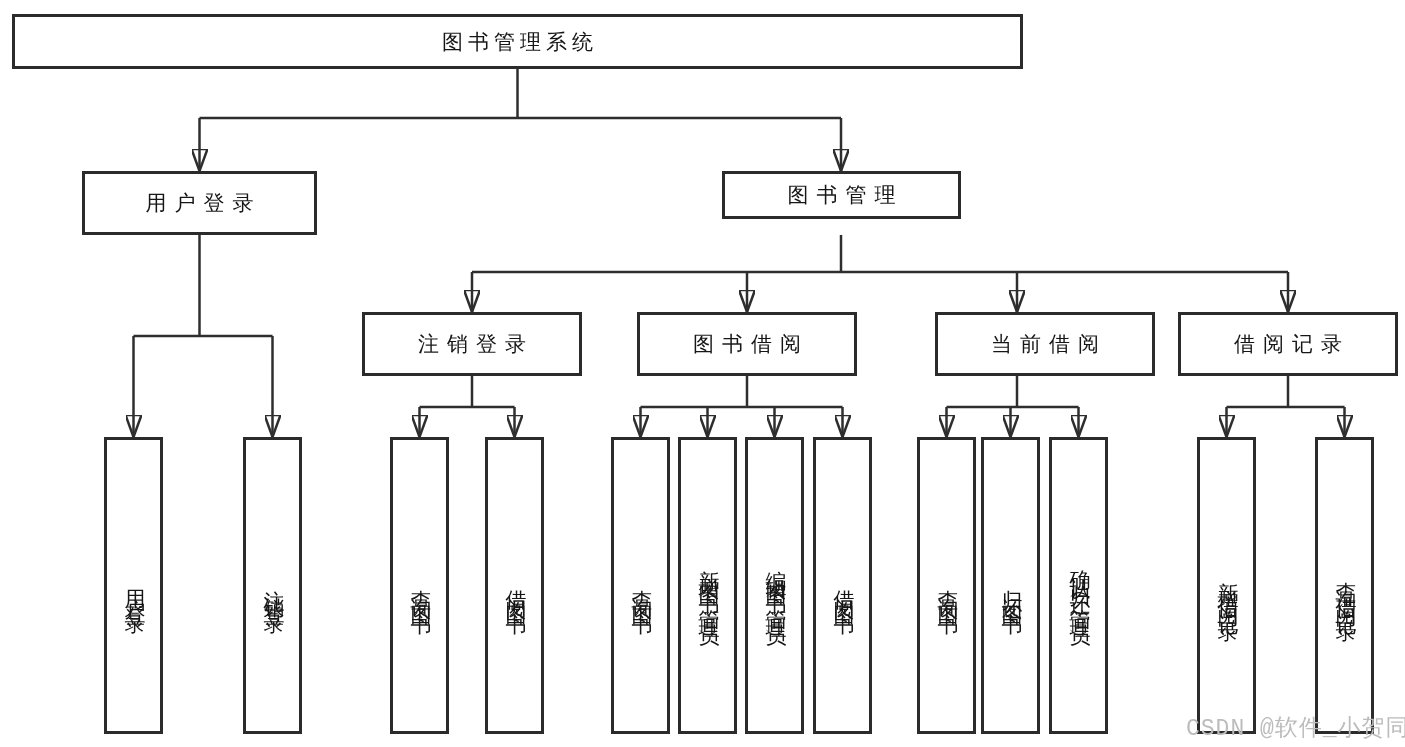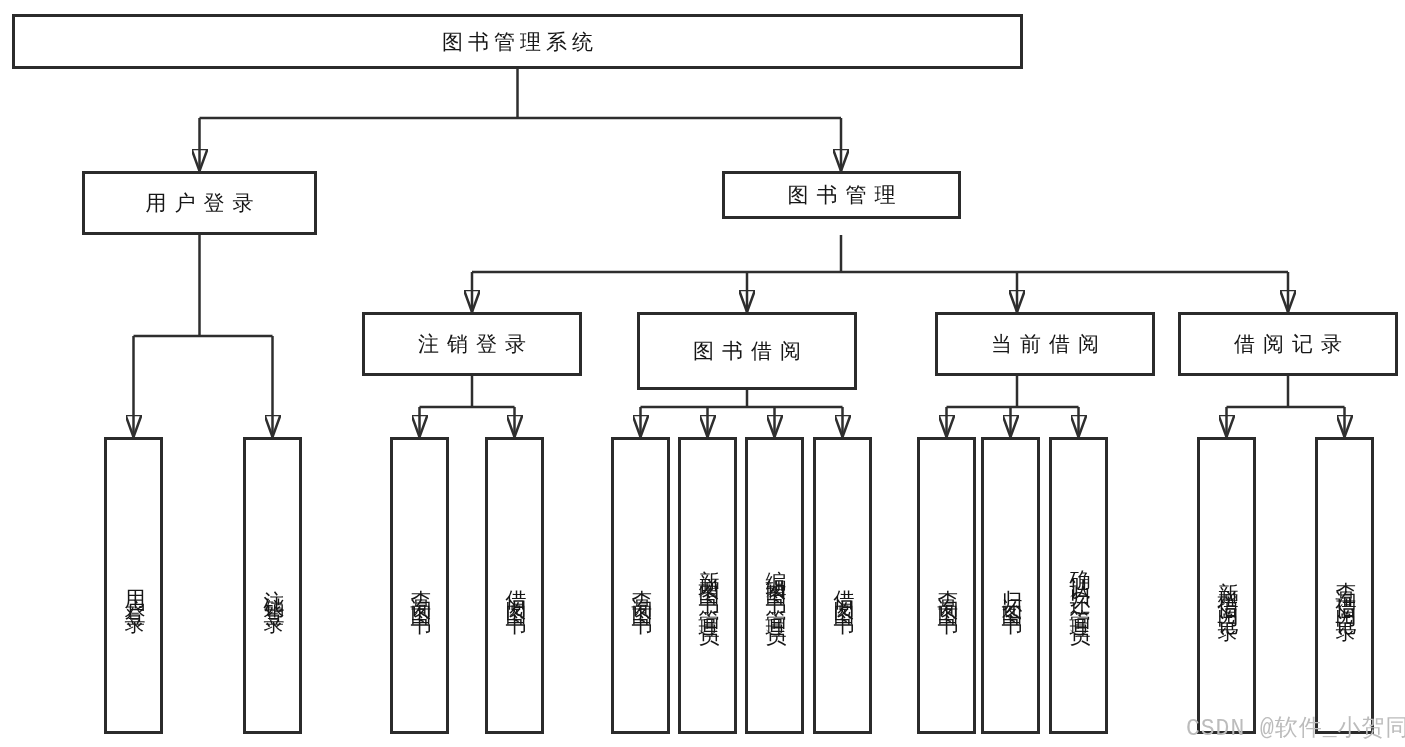--- a/index.html
+++ b/index.html
@@ -125,21 +125,21 @@
       <path d="M1344.5,407 L1344.5,437" marker-end="url(#arrow)"></path>
     </g>
   </svg>
 
   <div class="node h-node title" style="left:12px; top:14px; width:1011px; height:55px;">图书管理系统</div>
 
   <div class="node h-node" style="left:82px; top:171px; width:235px; height:64px;">用户登录</div>
   <div class="node h-node" style="left:722px; top:171px; width:239px; height:48px;">图书管理</div>
 
   <div class="node h-node" style="left:362px; top:312px; width:220px; height:64px;">注销登录</div>
-  <div class="node h-node" style="left:637px; top:312px; width:220px; height:78px;">图书借阅</div>
+  <div class="node h-node" style="left:637px; top:312px; width:220px; height:64px;">图书借阅</div>
   <div class="node h-node" style="left:907px; top:312px; width:220px; height:64px;margin-left:28px;">当前借阅</div>
   <div class="node h-node" style="left:1178px; top:312px; width:220px; height:64px;">借阅记录</div>
 
   <div class="node v-node" style="left:104px; top:437px; width:59px; height:297px;">用户登录</div>
   <div class="node v-node" style="left:243px; top:437px; width:59px; height:297px;">注销登录</div>
 
   <div class="node v-node" style="left:390px; top:437px; width:59px; height:297px;">查询图书</div>
   <div class="node v-node" style="left:485px; top:437px; width:59px; height:297px;">借阅图书</div>
 
   <div class="node v-node" style="left:611px; top:437px; width:59px; height:297px;">查询图书</div>

